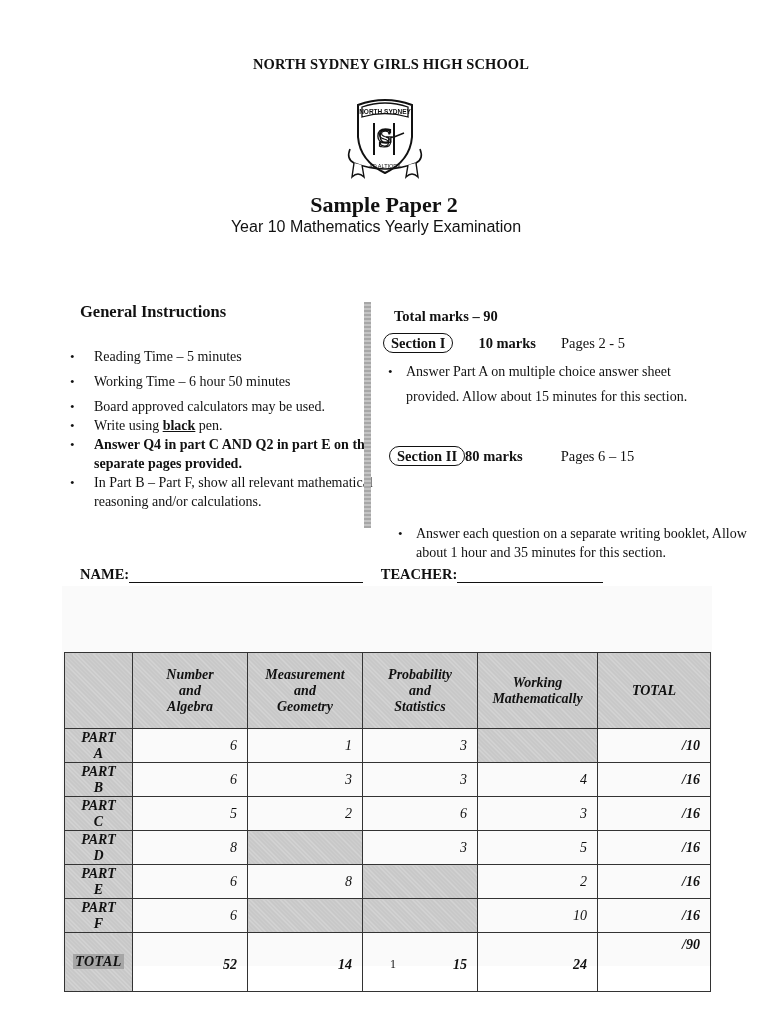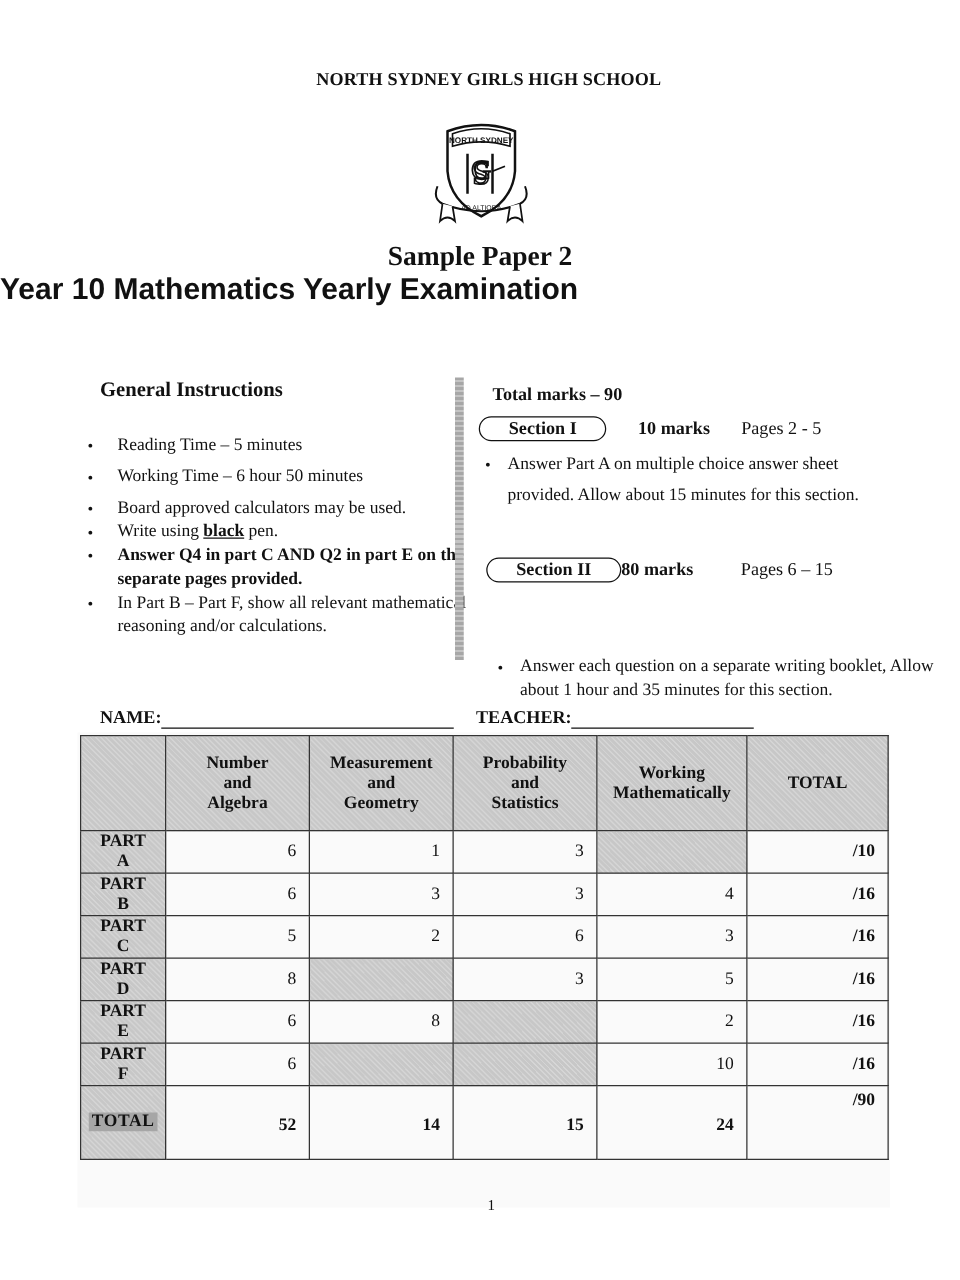--- a/index.html
+++ b/index.html
@@ -1,45 +1,45 @@
 <!DOCTYPE html>
 <html><head>
 <meta charset="utf-8">
 <style>
   html, body { margin: 0; padding: 0; background: #ffffff; }
   body { width: 768px; height: 1024px; position: relative; overflow: hidden; color: #111; font-family: "Liberation Serif", serif; }
   .abs { position: absolute; }
   .school { top: 56px; left: 0; width: 782px; text-align: center; font-weight: bold; font-size: 14.5px; letter-spacing: 0.1px; }
   .crest { top: 93px; left: 344px; width: 82px; height: 88px; }
   .title { top: 192px; left: 0; width: 768px; text-align: center; font-weight: bold; font-size: 22px; }
-  .subtitle { top: 218px; left: 0; width: 752px; font-family: "Liberation Sans", sans-serif; font-size: 24px; font-weight: bold; }
+  .subtitle { top: 218px; left: 0; width: 752px; text-align: center; font-family: "Liberation Sans", sans-serif; font-size: 16px; }
 
   .gi-head { top: 302px; left: 80px; font-weight: bold; font-size: 16.5px; }
   .gi-list { top: 333px; left: 56px; width: 310px; margin: 14px; padding: 0; list-style: none; font-size: 14px; }
   .gi-list li { position: relative; padding-left: 24px; line-height: 19px; }
   .gi-list li::before { content: "\2022"; position: absolute; left: 0; top: 0; font-size: 13px; }
   .gi-list li.gap { margin-bottom: 6px; }
   .gi-list .b { font-weight: bold; }
   .gi-list .u { font-weight: bold; text-decoration: underline; }
 
   .divider { top: 302px; left: 364px; width: 7px; height: 226px; background: repeating-linear-gradient(0deg, #a7a7a7 0 2px, #c4c4c4 2px 4px); }
 
   .total-marks { top: 308px; left: 394px; font-weight: bold; font-size: 14.5px; }
   .sec-row { left: 383px; font-size: 14.5px; display: flex; align-items: center; }
-  .sec-badge { display: inline-block; border: 1.5px solid #111; border-radius: 10px; padding: 0 23px; font-weight: bold; line-height: 18px; }
+  .sec-badge { display: inline-block; border: 1.5px solid #111; border-radius: 10px; padding: 0 7px; font-weight: bold; line-height: 18px; }
   .sec-marks { font-weight: bold; }
   .sec-text { font-size: 14px; line-height: 25px; }
   .sec-text2 { font-size: 14px; line-height: 19px; }
   .bul { position: relative; padding-left: 22px; }
   .bul::before { content: "\2022"; position: absolute; left: 4px; top: 0; font-size: 13px; }
 
   .name-row { top: 566px; left: 80px; font-weight: bold; font-size: 14.5px; }
   .blank { display: inline-block; border-bottom: 1.5px solid #111; vertical-align: bottom; height: 14px; }
 
-  .table-wrap { top: 588px; left: 64px; width: 646px; }
+  .table-wrap { top: 652px; left: 64px; width: 646px; font-style: italic; }
   table { border-collapse: collapse; width: 646px; table-layout: fixed; }
   td, th { border: 1.5px solid #333; padding: 0; font-size: 14px; }
   .shade { background: #cdcdcd; background-image: repeating-linear-gradient(45deg, rgba(255,255,255,0.18) 0 1px, rgba(0,0,0,0.03) 1px 3px); }
   th { height: 75px; font-weight: bold; text-align: center; line-height: 16px; font-size: 14px; }
   .rowhead { font-weight: bold; text-align: center; line-height: 16px; font-size: 14px; height: 33px; }
   .num { text-align: right; padding-right: 10px; vertical-align: middle; }
   .tot { font-weight: bold; }
   .total-row td { height: 36px; }
   .total-row .num { vertical-align: bottom; padding-bottom: 18px; font-weight: bold; }
   .total-row .tot { vertical-align: top; padding-top: 4px; }

